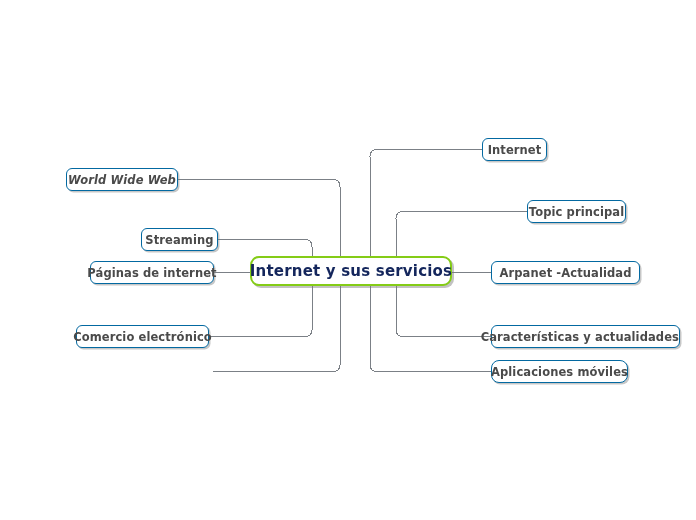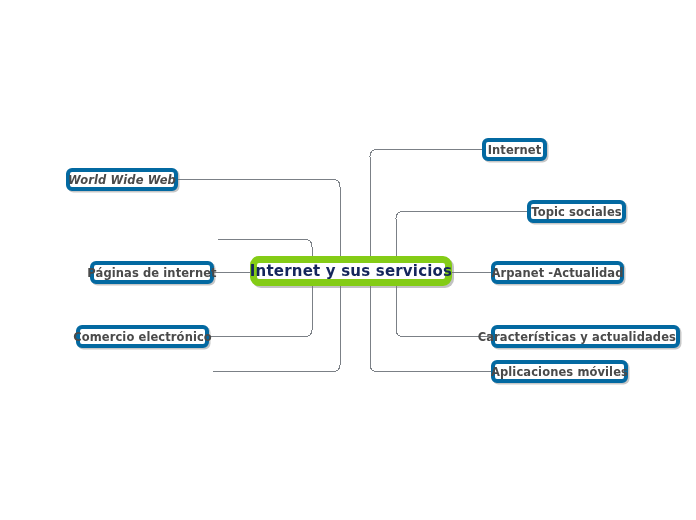--- a/index.html
+++ b/index.html
@@ -23,33 +23,33 @@
     height: 520px;
     pointer-events: none;
   }
   .node {
     position: absolute;
     box-sizing: border-box;
     display: flex;
     align-items: center;
     justify-content: center;
     background: #ffffff;
-    border: 4px solid #0369a1;
+    border: 1px solid #0369a1;
     border-radius: 6px;
     color: #4a4a4a;
     font-weight: bold;
     font-size: 11.5px;
     letter-spacing: 0.1px;
     white-space: nowrap;
     box-shadow: 1.5px 1.5px 0 rgba(130,130,130,0.45);
     z-index: 2;
   }
   .node.central {
     border-radius: 9px;
-    border: 7px solid #84cc16;
+    border: 2px solid #84cc16;
     color: #14265c;
     font-size: 15px;
     font-weight: bold;
     letter-spacing: 0.2px;
     box-shadow: 2px 2px 0 rgba(120,120,120,0.45);
   }
 </style>
 </head>
 <body>
 
@@ -64,40 +64,43 @@
       <path d="M 482 149.5 L 377 149.5 Q 370 149.5 370 156.5 L 370 264 Q 370 271 377 271 L 452 271" fill="none" stroke="#7b8086" stroke-width="1" shape-rendering="crispEdges"></path>
       <path d="M 527 211.5 L 403 211.5 Q 396 211.5 396 218.5 L 396 264 Q 396 271 403 271 L 452 271" fill="none" stroke="#7b8086" stroke-width="1" shape-rendering="crispEdges"></path>
       <path d="M 491 272.5 L 452 272.5" fill="none" stroke="#7b8086" stroke-width="1" shape-rendering="crispEdges"></path>
       <path d="M 491 336.5 L 403 336.5 Q 396 336.5 396 329.5 L 396 278 Q 396 271 403 271 L 452 271" fill="none" stroke="#7b8086" stroke-width="1" shape-rendering="crispEdges"></path>
       <path d="M 491 371.5 L 377 371.5 Q 370 371.5 370 364.5 L 370 278 Q 370 271 377 271 L 452 271" fill="none" stroke="#7b8086" stroke-width="1" shape-rendering="crispEdges"></path>
     </svg>
 
   <div class="node" style="left: 66px; top: 168px; width: 112px; height: 23px; font-style: italic;">
     <span>World Wide Web</span>
   </div>
+  <div class="node" style="left: 141px; top: 228px; width: 77px; height: 23px;">
+    <span>Streaming</span>
+  </div>
   <div class="node" style="left: 76px; top: 325px; width: 133px; height: 23px;">
     <span>Comercio electrónico</span>
   </div>
   <div class="node" style="left: 90px; top: 261px; width: 124px; height: 23px;">
     <span>Páginas de internet</span>
   </div>
 
   <div class="node central" style="left: 250px; top: 256px; width: 202px; height: 30px;">
     <span>Internet y sus servicios</span>
   </div>
 
   <div class="node" style="left: 482px; top: 138px; width: 65px; height: 23px;">
     <span>Internet</span>
   </div>
   <div class="node" style="left: 527px; top: 200px; width: 99px; height: 23px;">
-    <span>Topic sociales</span>
+    <span>Topic principal</span>
   </div>
-  <div class="node" style="left: 491px; top: 261px; width: 133px; height: 23px;">
+  <div class="node" style="left: 491px; top: 261px; width: 149px; height: 23px;">
     <span>Arpanet -Actualidad</span>
   </div>
   <div class="node" style="left: 491px; top: 325px; width: 189px; height: 23px; justify-content: flex-end;">
     <span>Características y actualidades</span>
   </div>
-  <div class="node" style="left: 491px; top: 360px; width: 137px; height: 23px;">
+  <div class="node" style="left: 491px; top: 360px; width: 137px; height: 23px; border-radius: 8px;">
     <span>Aplicaciones móviles</span>
   </div>
 
 </div>
 
 </body></html>

